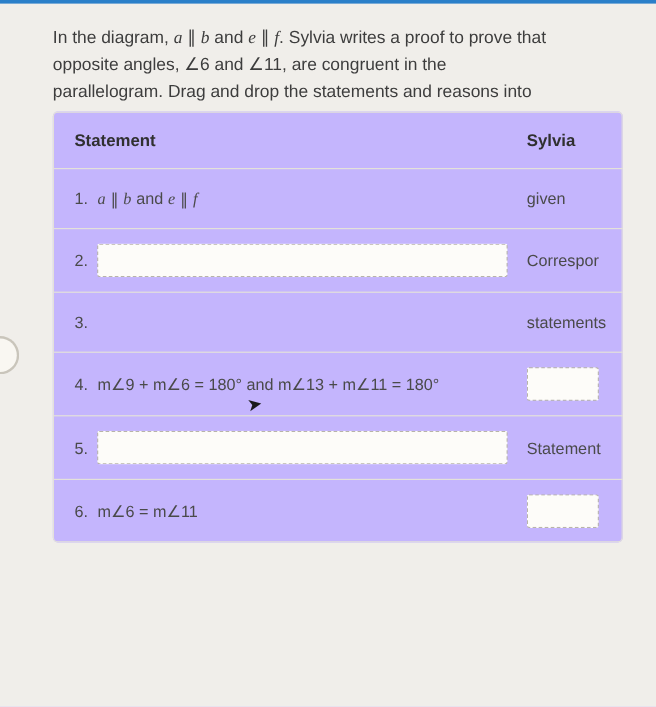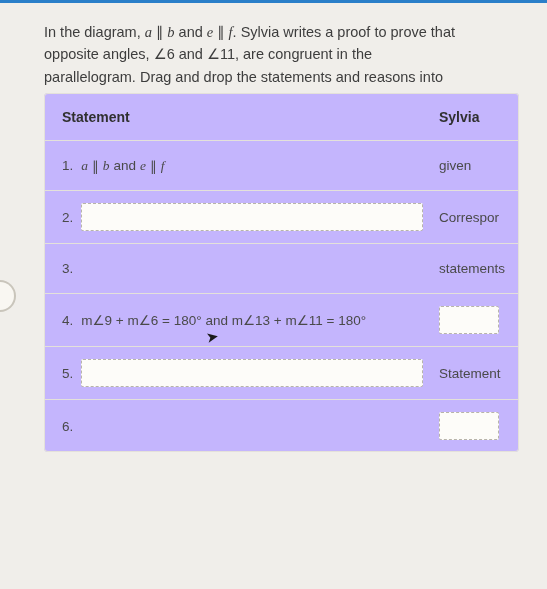--- a/index.html
+++ b/index.html
@@ -161,20 +161,21 @@
       <div class="col-stmt">
         <span class="num">5.</span>
         <div class="dropzone stmt"></div>
       </div>
       <div class="col-reason">Statement</div>
     </div>
 
     <div class="row" style="border-bottom:none;">
       <div class="col-stmt">
         <span class="num">6.</span>
+        <span>m∠6 = m∠11</span>
       </div>
       <div class="col-reason">
         <div class="dropzone reason"></div>
       </div>
     </div>
 
   </div>
 </div>
 
 <div class="cursor">➤</div>

